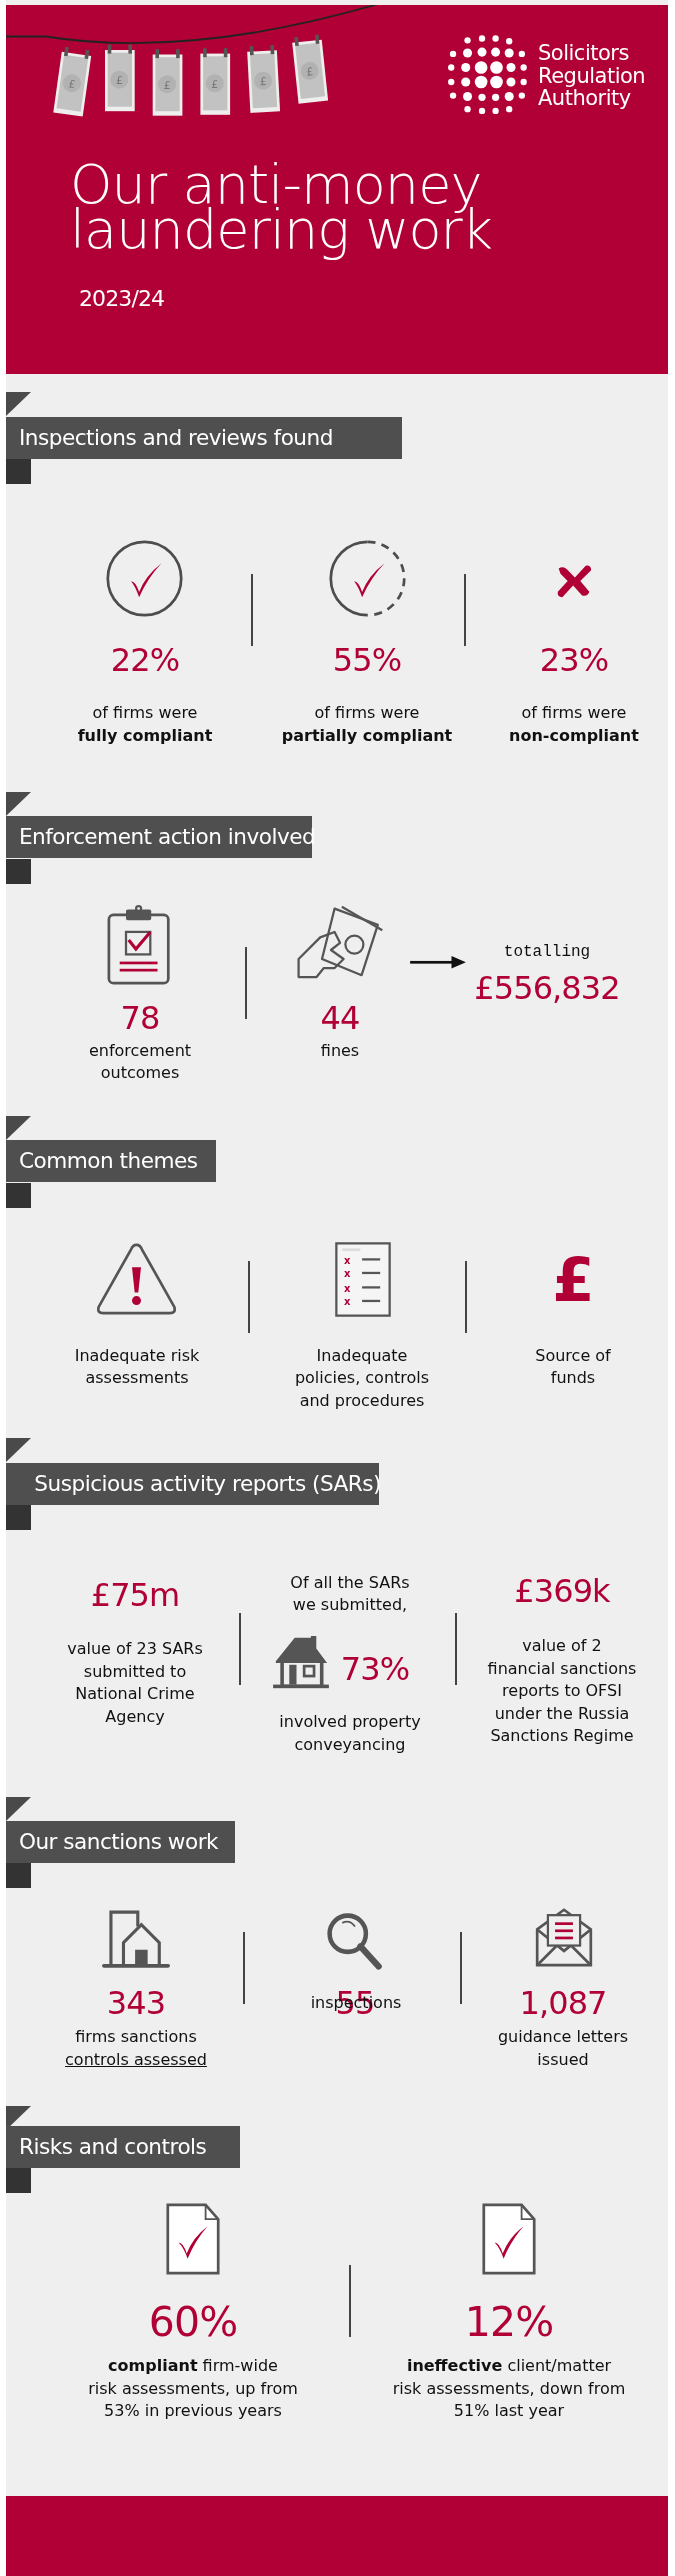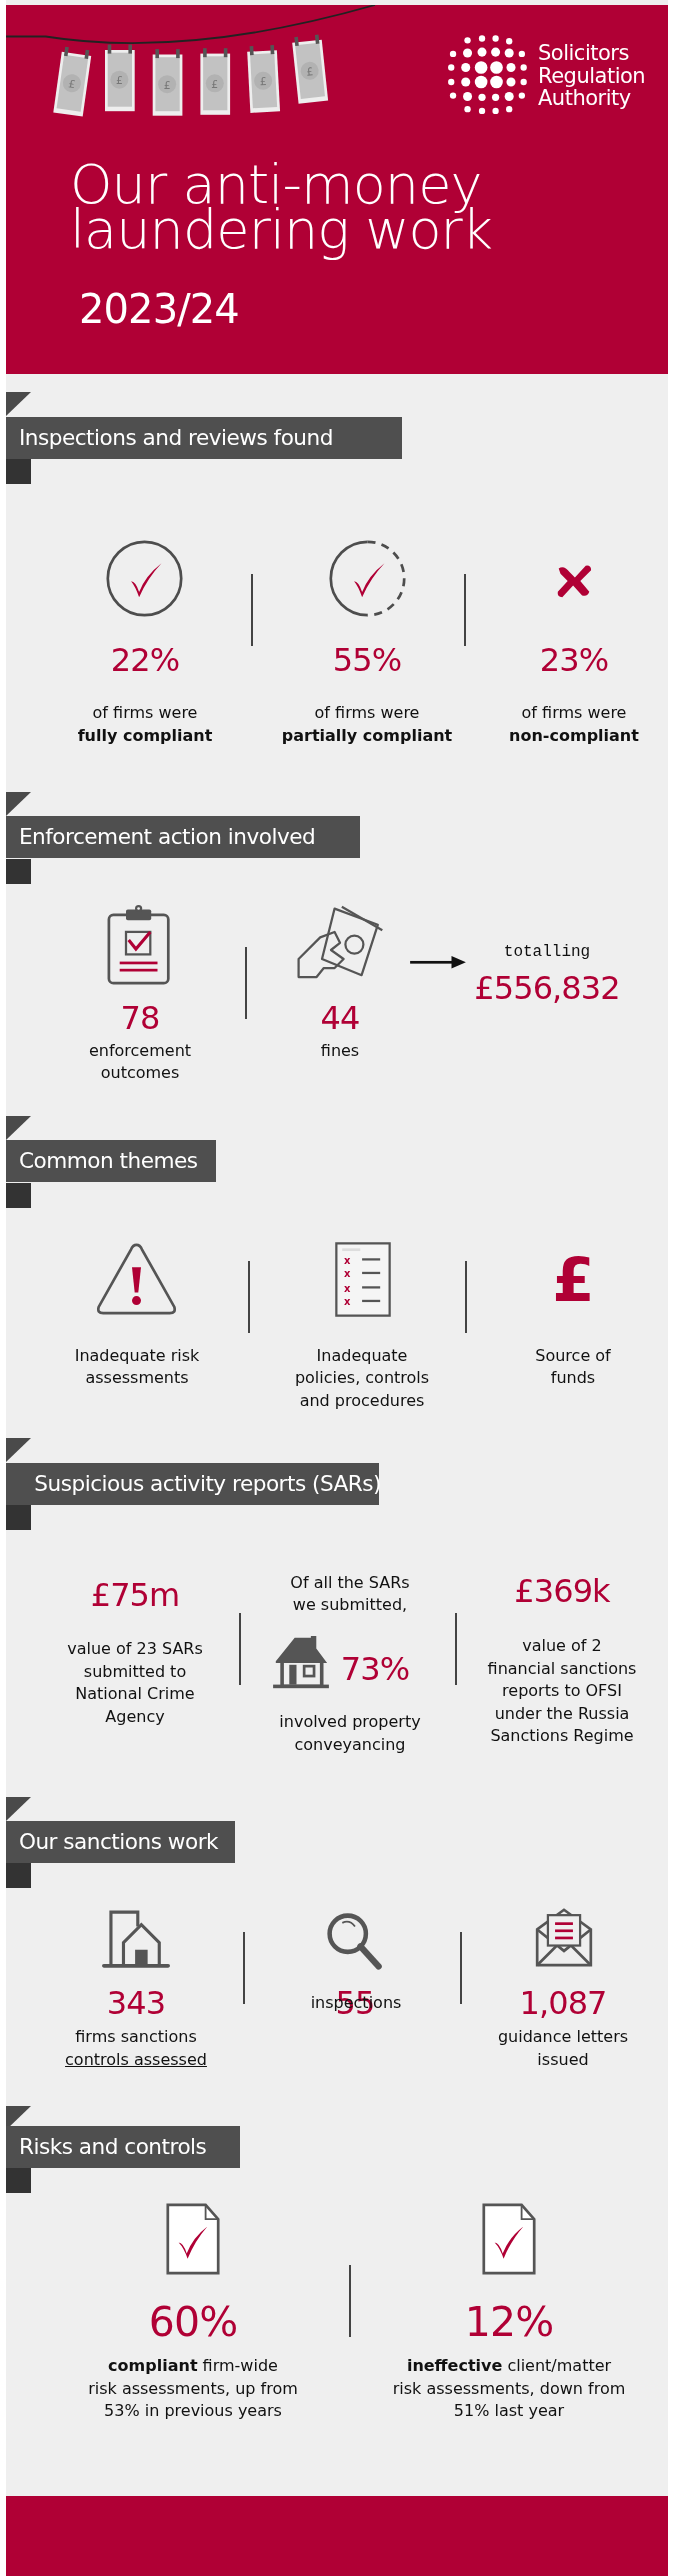--- a/index.html
+++ b/index.html
@@ -2,21 +2,21 @@
 <html style="font-size:14.4px"><head>
 <meta charset="utf-8">
 <style>
   html, body { margin:0; padding:0; }
   body { width:675px; height:2576px; background:#ffffff; position:relative; overflow:hidden;
          font-family:"DejaVu Sans", "Liberation Sans", sans-serif; }
   .panel { position:absolute; left:6.3px; width:662px; top:0; height:2576px; background:#efefef; }
   .hero { position:absolute; left:6.3px; top:4.5px; width:662px; height:369px; background:#b00035; }
   .footer { position:absolute; left:6.3px; top:2496px; width:662px; height:80px; background:#b00035; }
   .title { position:absolute; left:70px; color:#fff; font-size:54px; font-weight:300; line-height:1; letter-spacing:-0.9px; font-family:"DejaVu Sans", sans-serif;}
-  .year { position:absolute; left:79px; top:286px; color:#fff; font-size:40px; letter-spacing:-0.9px; }
+  .year { position:absolute; left:79px; top:286px; color:#fff; font-size:22px; letter-spacing:-0.9px; }
   .logo-text { position:absolute; left:538px; color:#fff; font-size:21px; line-height:22.5px; letter-spacing:-0.5px; }
   .ribbon-tri { position:absolute; left:6.3px; width:0; height:0; border-left:25px solid #4a4a4a; border-bottom:24px solid transparent; }
   .ribbon { position:absolute; left:6.3px; height:42px; background:#4f4f4f; color:#fff; font-size:21.6px; line-height:42px; padding-left:12.6px; box-sizing:border-box; letter-spacing:-0.5px; white-space:nowrap; }
   .ribbon-tab { position:absolute; left:6.3px; width:25px; height:25px; background:#333; }
   .num { position:absolute; color:#b00035; font-size:32px; text-align:center; letter-spacing:-0.9px; transform:translateX(-50%); white-space:nowrap; line-height:1; }
   .lbl { position:absolute; color:#111; font-size:16px; text-align:center; line-height:22.5px; transform:translateX(-50%); white-space:nowrap; }
   .lbl b { font-weight:bold; }
   .divider { position:absolute; width:1.8px; background:#444; }
   .icon { position:absolute; }
 </style>
@@ -150,21 +150,21 @@
 
 <div class="lbl" style="left:145px;top:702px;">of firms were</div>
 <div class="lbl" style="left:145px;top:725px;font-weight:bold;">fully compliant</div>
 <div class="lbl" style="left:367px;top:702px;">of firms were</div>
 <div class="lbl" style="left:367px;top:725px;font-weight:bold;">partially compliant</div>
 <div class="lbl" style="left:574px;top:702px;">of firms were</div>
 <div class="lbl" style="left:574px;top:725px;font-weight:bold;">non-compliant</div>
 
 <div class="ribbon-tri" style="top:792px;"></div>
 <div class="ribbon-tab" style="top:859px;"></div>
-<div class="ribbon" style="top:816px;width:354px;">Enforcement action involved</div>
+<div class="ribbon" style="top:816px;width:306px;">Enforcement action involved</div>
 
 <svg class="icon" style="left:106px;top:904px;" width="67" height="81" viewBox="0 0 74 90">
   <rect x="3" y="12" width="66" height="76" rx="5" fill="none" stroke="#555" stroke-width="3"></rect>
   <rect x="22" y="6" width="28" height="12" rx="2" fill="#555"></rect>
   <circle cx="36" cy="5" r="4" fill="#555"></circle>
     <circle cx="36" cy="5" r="1.5" fill="#efefef"></circle>
   <rect x="22" y="31" width="27" height="25" fill="none" stroke="#555" stroke-width="2.5"></rect>
   <path d="M25 40 L33 50 L49 31" fill="none" stroke="#b00035" stroke-width="3.5"></path>
   <rect x="15" y="64" width="42" height="3" fill="#b00035"></rect>
     <rect x="15" y="72" width="42" height="3" fill="#b00035"></rect>

